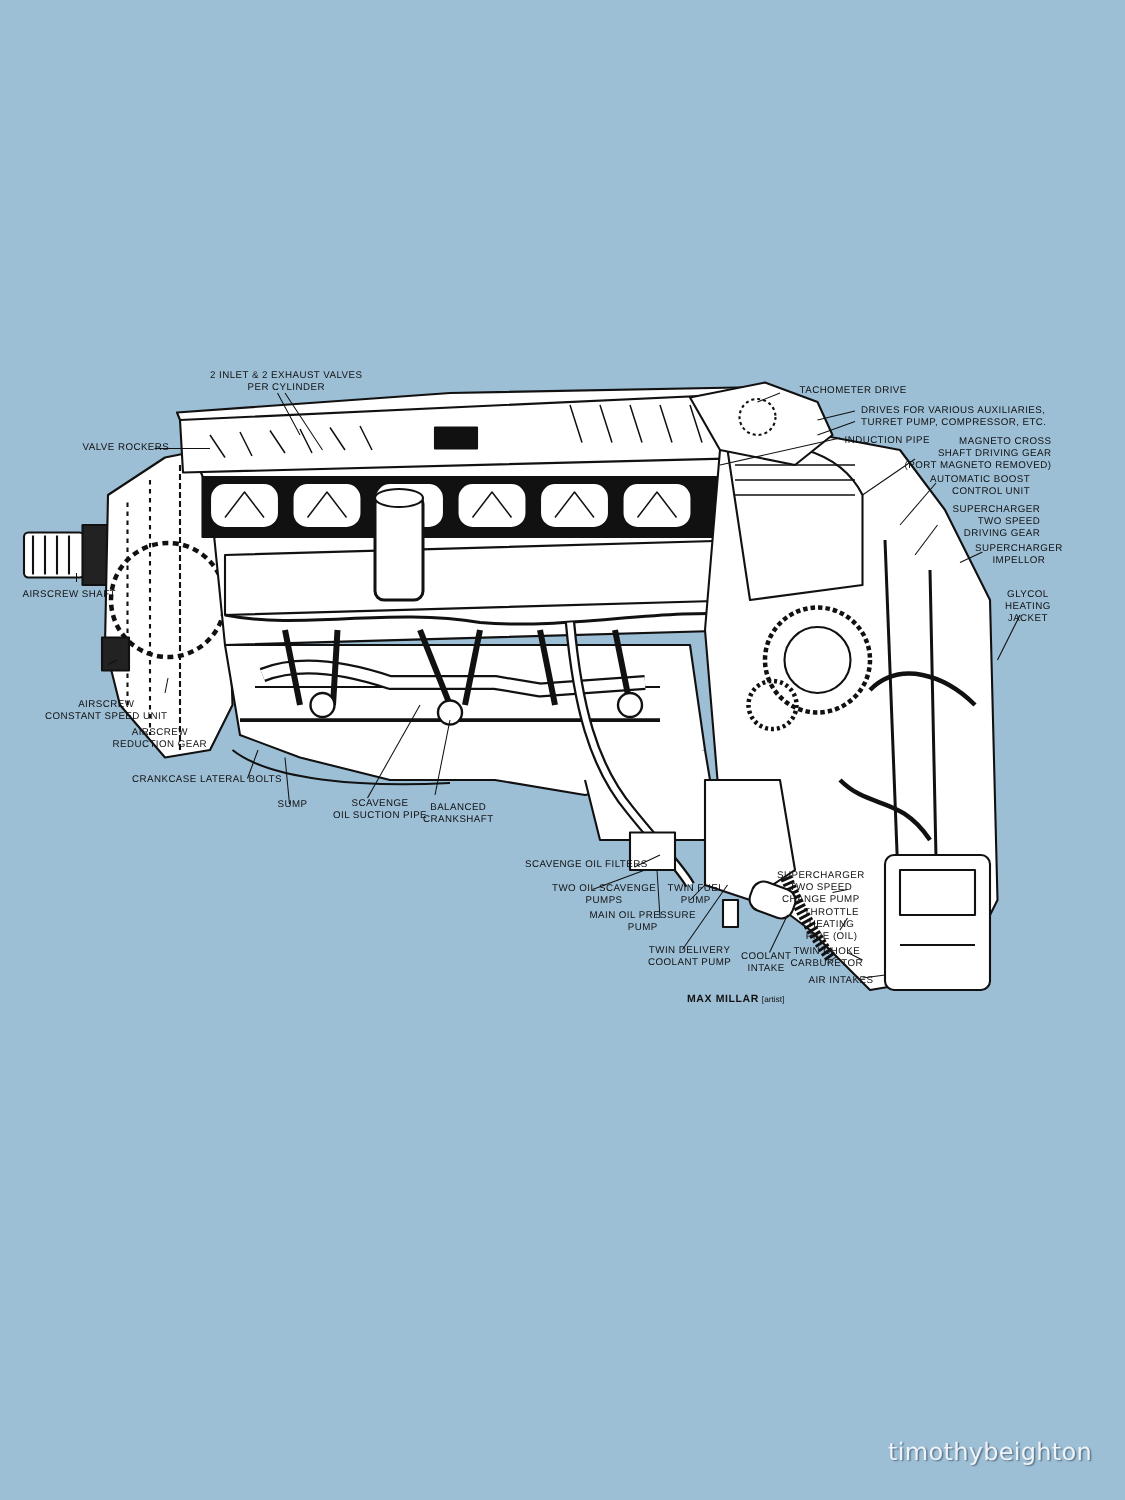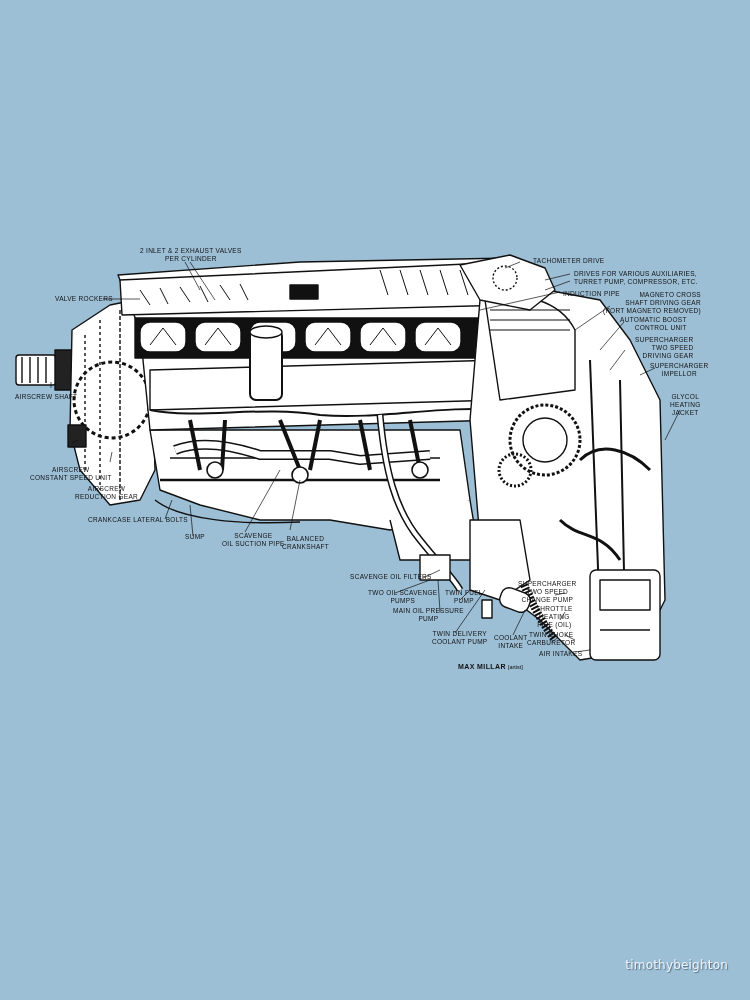--- a/index.html
+++ b/index.html
@@ -20,21 +20,21 @@
       text-transform: uppercase;
       white-space: pre;
     }
     .lbl.r { text-align: right; }
     .lbl.c { text-align: center; }
     .credit { position: absolute; font-size: 7px; color: #111; font-family: "Liberation Sans", sans-serif; }
     .credit b { font-weight: bold; letter-spacing: 0.4px; }
     .credit i { font-size: 5.5px; font-style: normal; }
     .watermark {
       position: absolute; right: 22px; top: 958px;
-      font-family: "DejaVu Sans", sans-serif; font-size: 12px;
+      font-family: "DejaVu Sans", sans-serif; font-size: 16px;
       color: #eef3f7; letter-spacing: 0.2px;
       text-shadow: 1px 1px 1px rgba(40,60,80,0.6);
     }
   </style>
 </head>
 <body>
 
 <svg class="canvas" viewBox="0 0 750 1000" xmlns="http://www.w3.org/2000/svg">
   <g stroke="#111" stroke-width="1.4" fill="#fff" stroke-linejoin="round">
 

